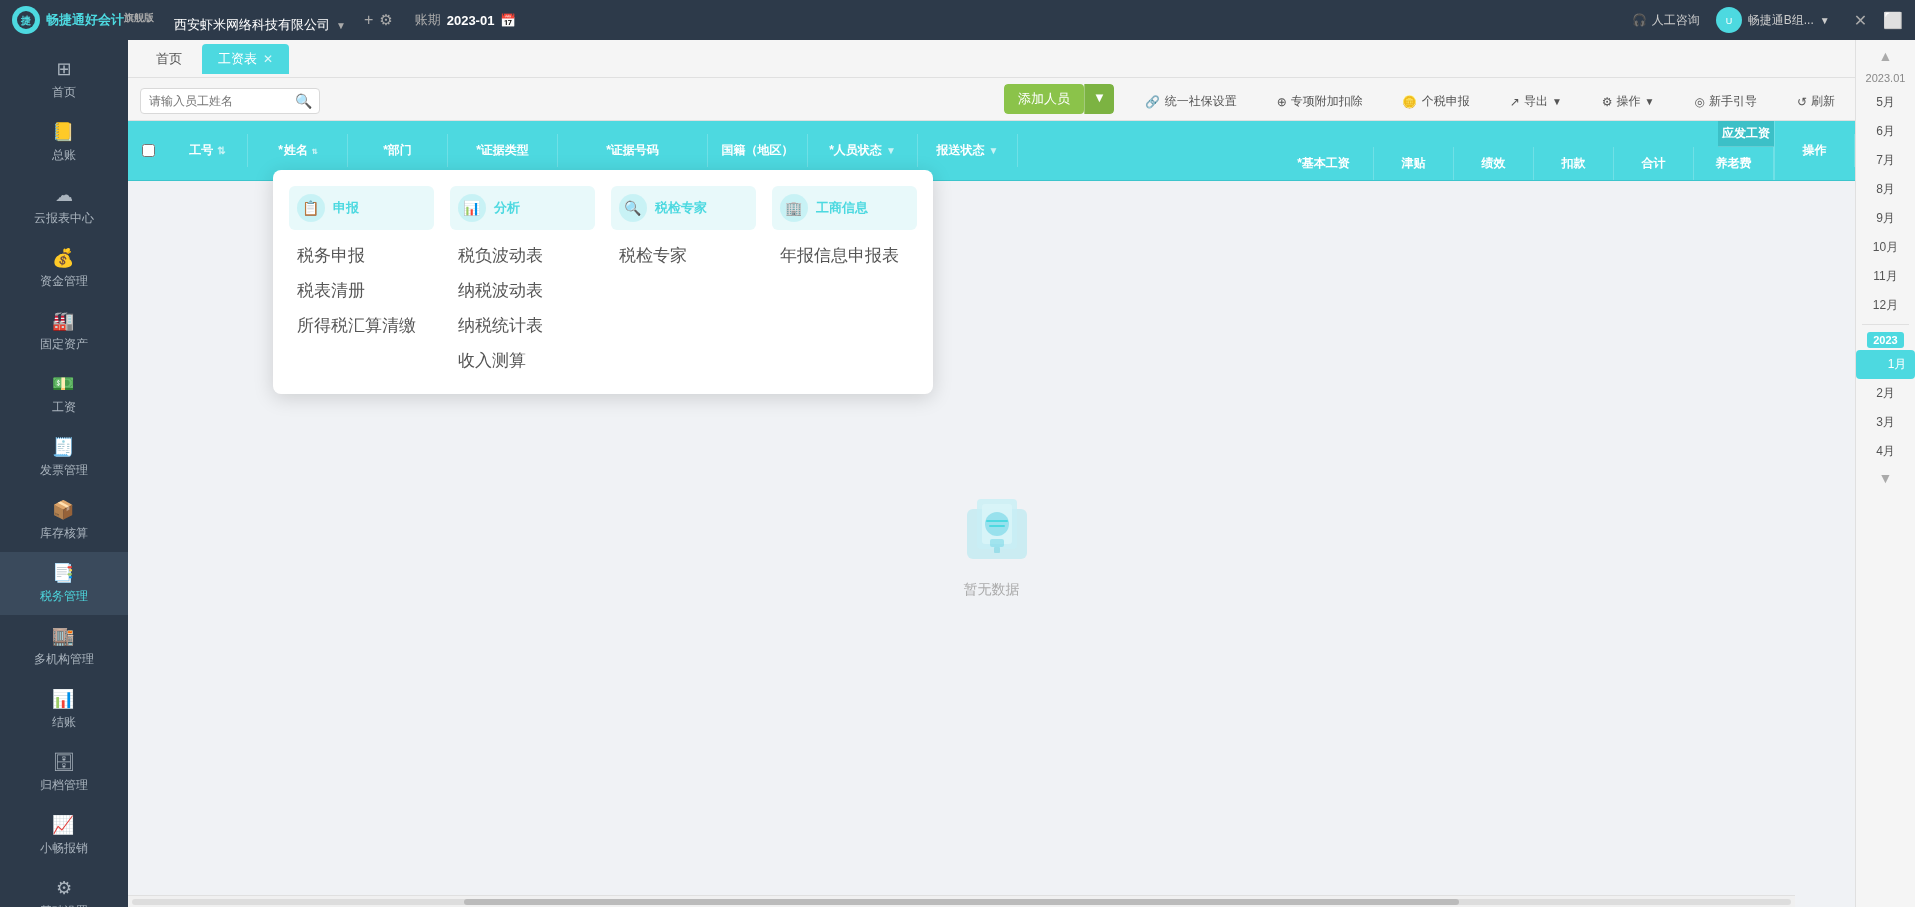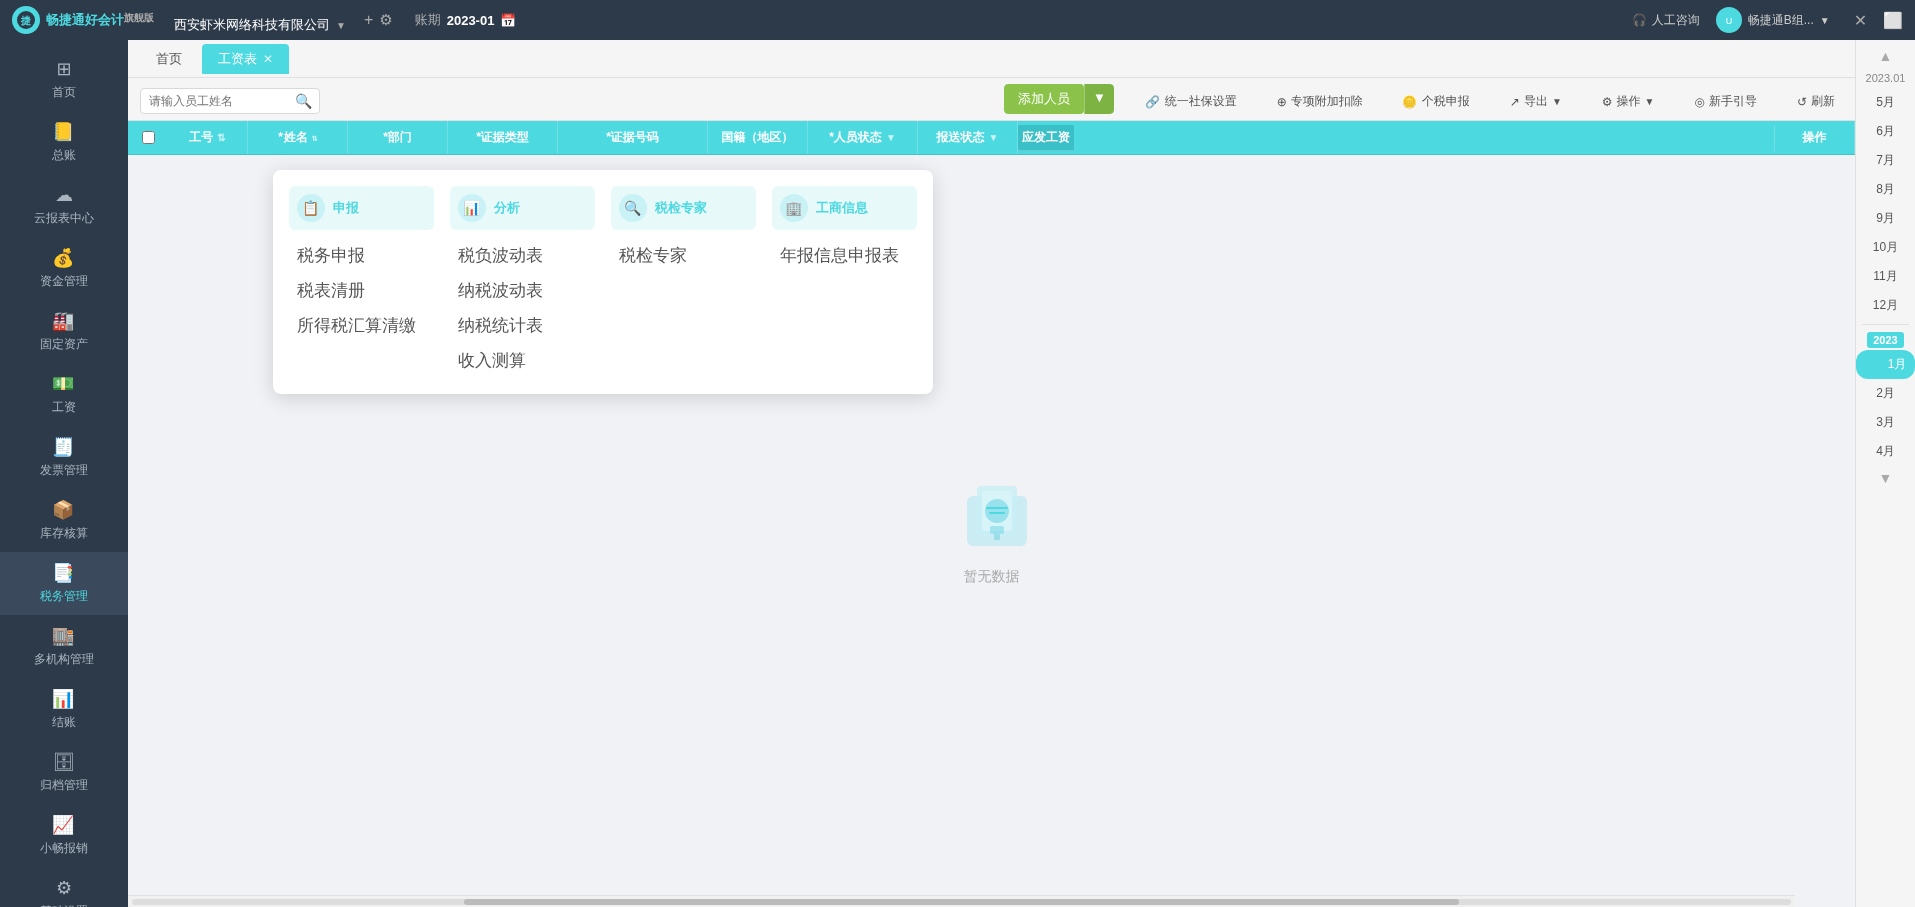--- a/index.html
+++ b/index.html
@@ -370,21 +370,21 @@
       font-size: 12px;
       color: #555;
       padding: 6px 0;
       cursor: pointer;
       text-align: center;
       width: 100%;
       display: flex;
       align-items: center;
       justify-content: center;
     }
-    .calendar-month.active { background: #4dd9e0; color: white; border-radius: 12px; padding-left: 23px; }
+    .calendar-month.active { background: #4dd9e0; color: white; border-radius: 4px; padding-left: 23px; }
     .calendar-nav {
       font-size: 14px;
       color: #aaa;
       cursor: pointer;
       padding: 4px;
     }
     .calendar-divider { height: 1px; background: #e0e0e0; width: 80%; margin: 4px auto; }
     .year-label {
       font-size: 11px;
       color: #4dd9e0;
@@ -617,23 +617,43 @@
         </div>
         <div class="th-cell col-status">
           <span>*人员状态</span>
           <span class="filter-icon">▼</span>
         </div>
         <div class="th-cell col-report-status">
           <span>报送状态</span>
           <span class="filter-icon">▼</span>
         </div>
 
-        <div class="col-salary-group" style="display:flex;flex-direction:row;border-right:1px solid rgba(255,255,255,0.2);">
+        <div class="col-salary-group" style="display:flex;flex-direction:column;border-right:1px solid rgba(255,255,255,0.2);align-items:flex-end;">
           <div class="salary-group-header">
             <span>应发工资</span>
+          </div>
+          <div class="salary-sub-headers">
+            <div class="th-cell col-base-salary">
+              <span>*基本工资</span>
+            </div>
+            <div class="th-cell col-subsidy">
+              <span>津贴</span>
+            </div>
+            <div class="th-cell col-performance">
+              <span>绩效</span>
+            </div>
+            <div class="th-cell col-deduct">
+              <span>扣款</span>
+            </div>
+            <div class="th-cell col-total">
+              <span>合计</span>
+            </div>
+            <div class="th-cell col-pension">
+              <span>养老费</span>
+            </div>
           </div>
         </div>
         <div class="th-cell col-action">
           <span>操作</span>
         </div>
       </div>
 
       <div class="empty-state">
         <div class="empty-icon">
           <svg width="90" height="90" viewBox="0 0 90 90" fill="none">

